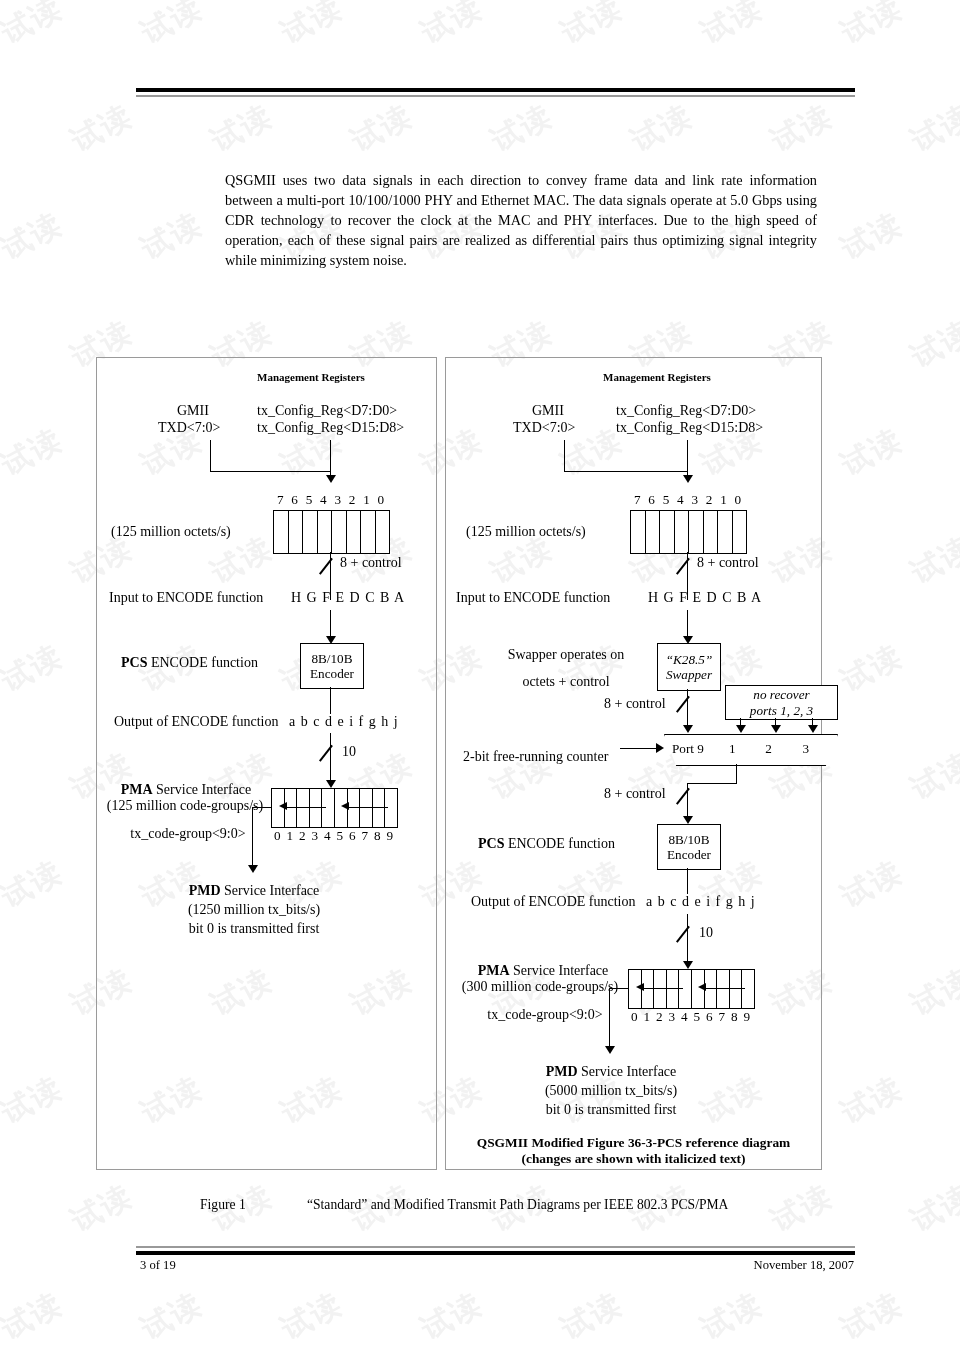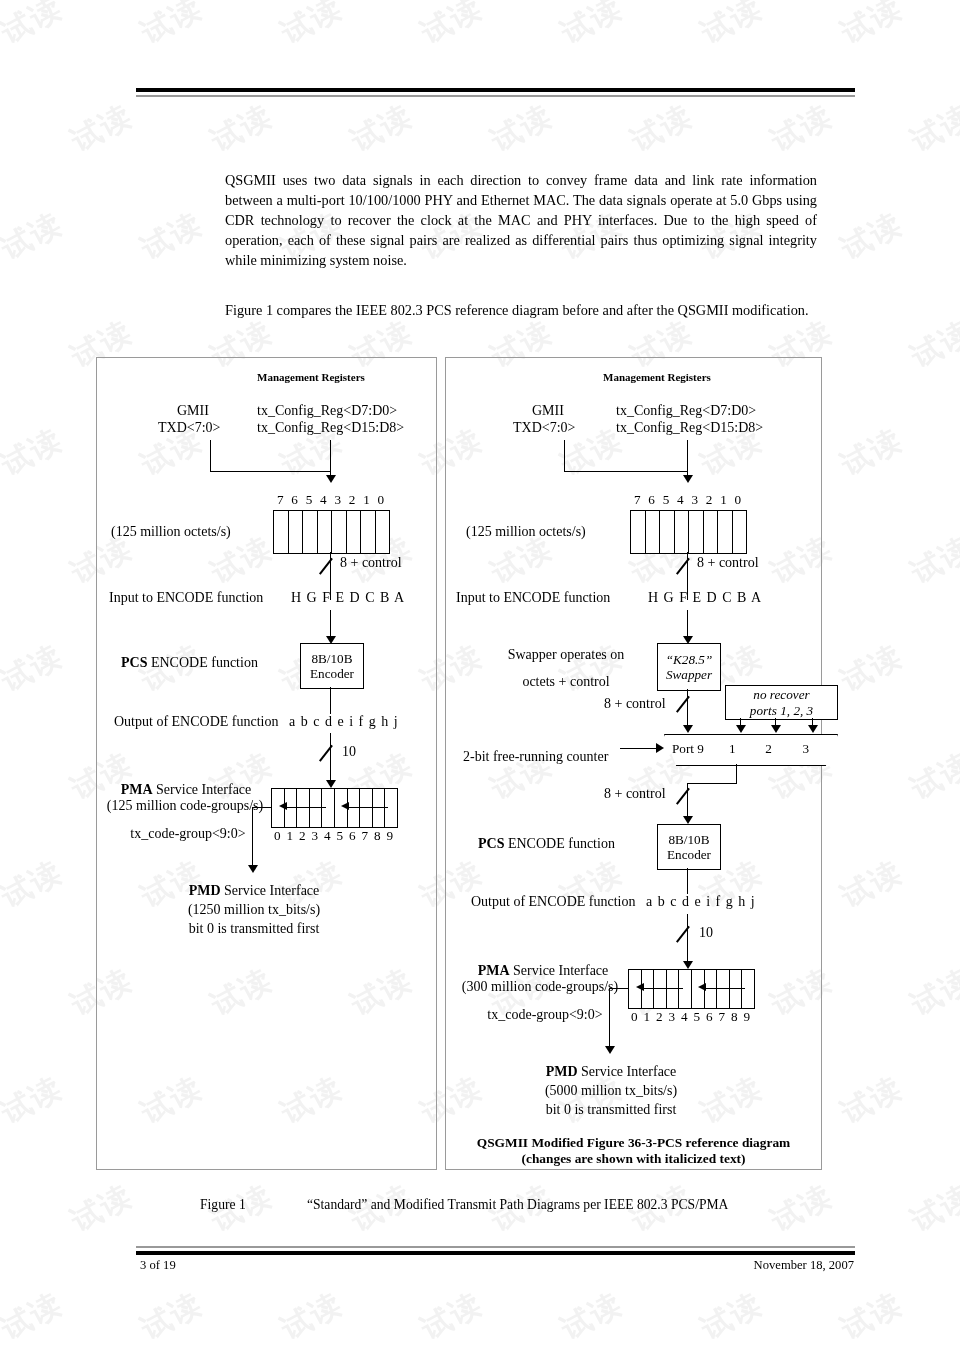--- a/index.html
+++ b/index.html
@@ -177,21 +177,20 @@
     <div class="wm" style="color: rgb(242, 242, 242); left: 840px; top: 1296px;">试读</div>
   </div>
 
 <div id="page">
 
   <div class="rule-thick" style="top:88px"></div>
   <div class="rule-thin" style="top:95px"></div>
 
 
   <div class="para" id="para1">QSGMII uses two data signals in each direction to convey frame data and link rate information between a multi-port 10/100/1000 PHY and Ethernet MAC. The data signals operate at 5.0 Gbps using CDR technology to recover the clock at the MAC and PHY interfaces. Due to the high speed of operation, each of these signal pairs are realized as differential pairs thus optimizing signal integrity while minimizing system noise.</div>
-  <div class="para" id="para2">Figure 1 compares the IEEE 802.3 PCS reference diagram before and after the QSGMII modification.</div>
 
   <div class="panel" id="panel-left">
 
     <div class="d hdr" style="left:160px;top:12px;">Management Registers</div>
 
     <div class="d" style="left:80px;top:45px;">GMII</div>
     <div class="d" style="left:61px;top:62px;">TXD&lt;7:0&gt;</div>
     <div class="d" style="left:160px;top:45px;">tx_Config_Reg&lt;D7:D0&gt;</div>
     <div class="d" style="left:160px;top:62px;">tx_Config_Reg&lt;D15:D8&gt;</div>
 

